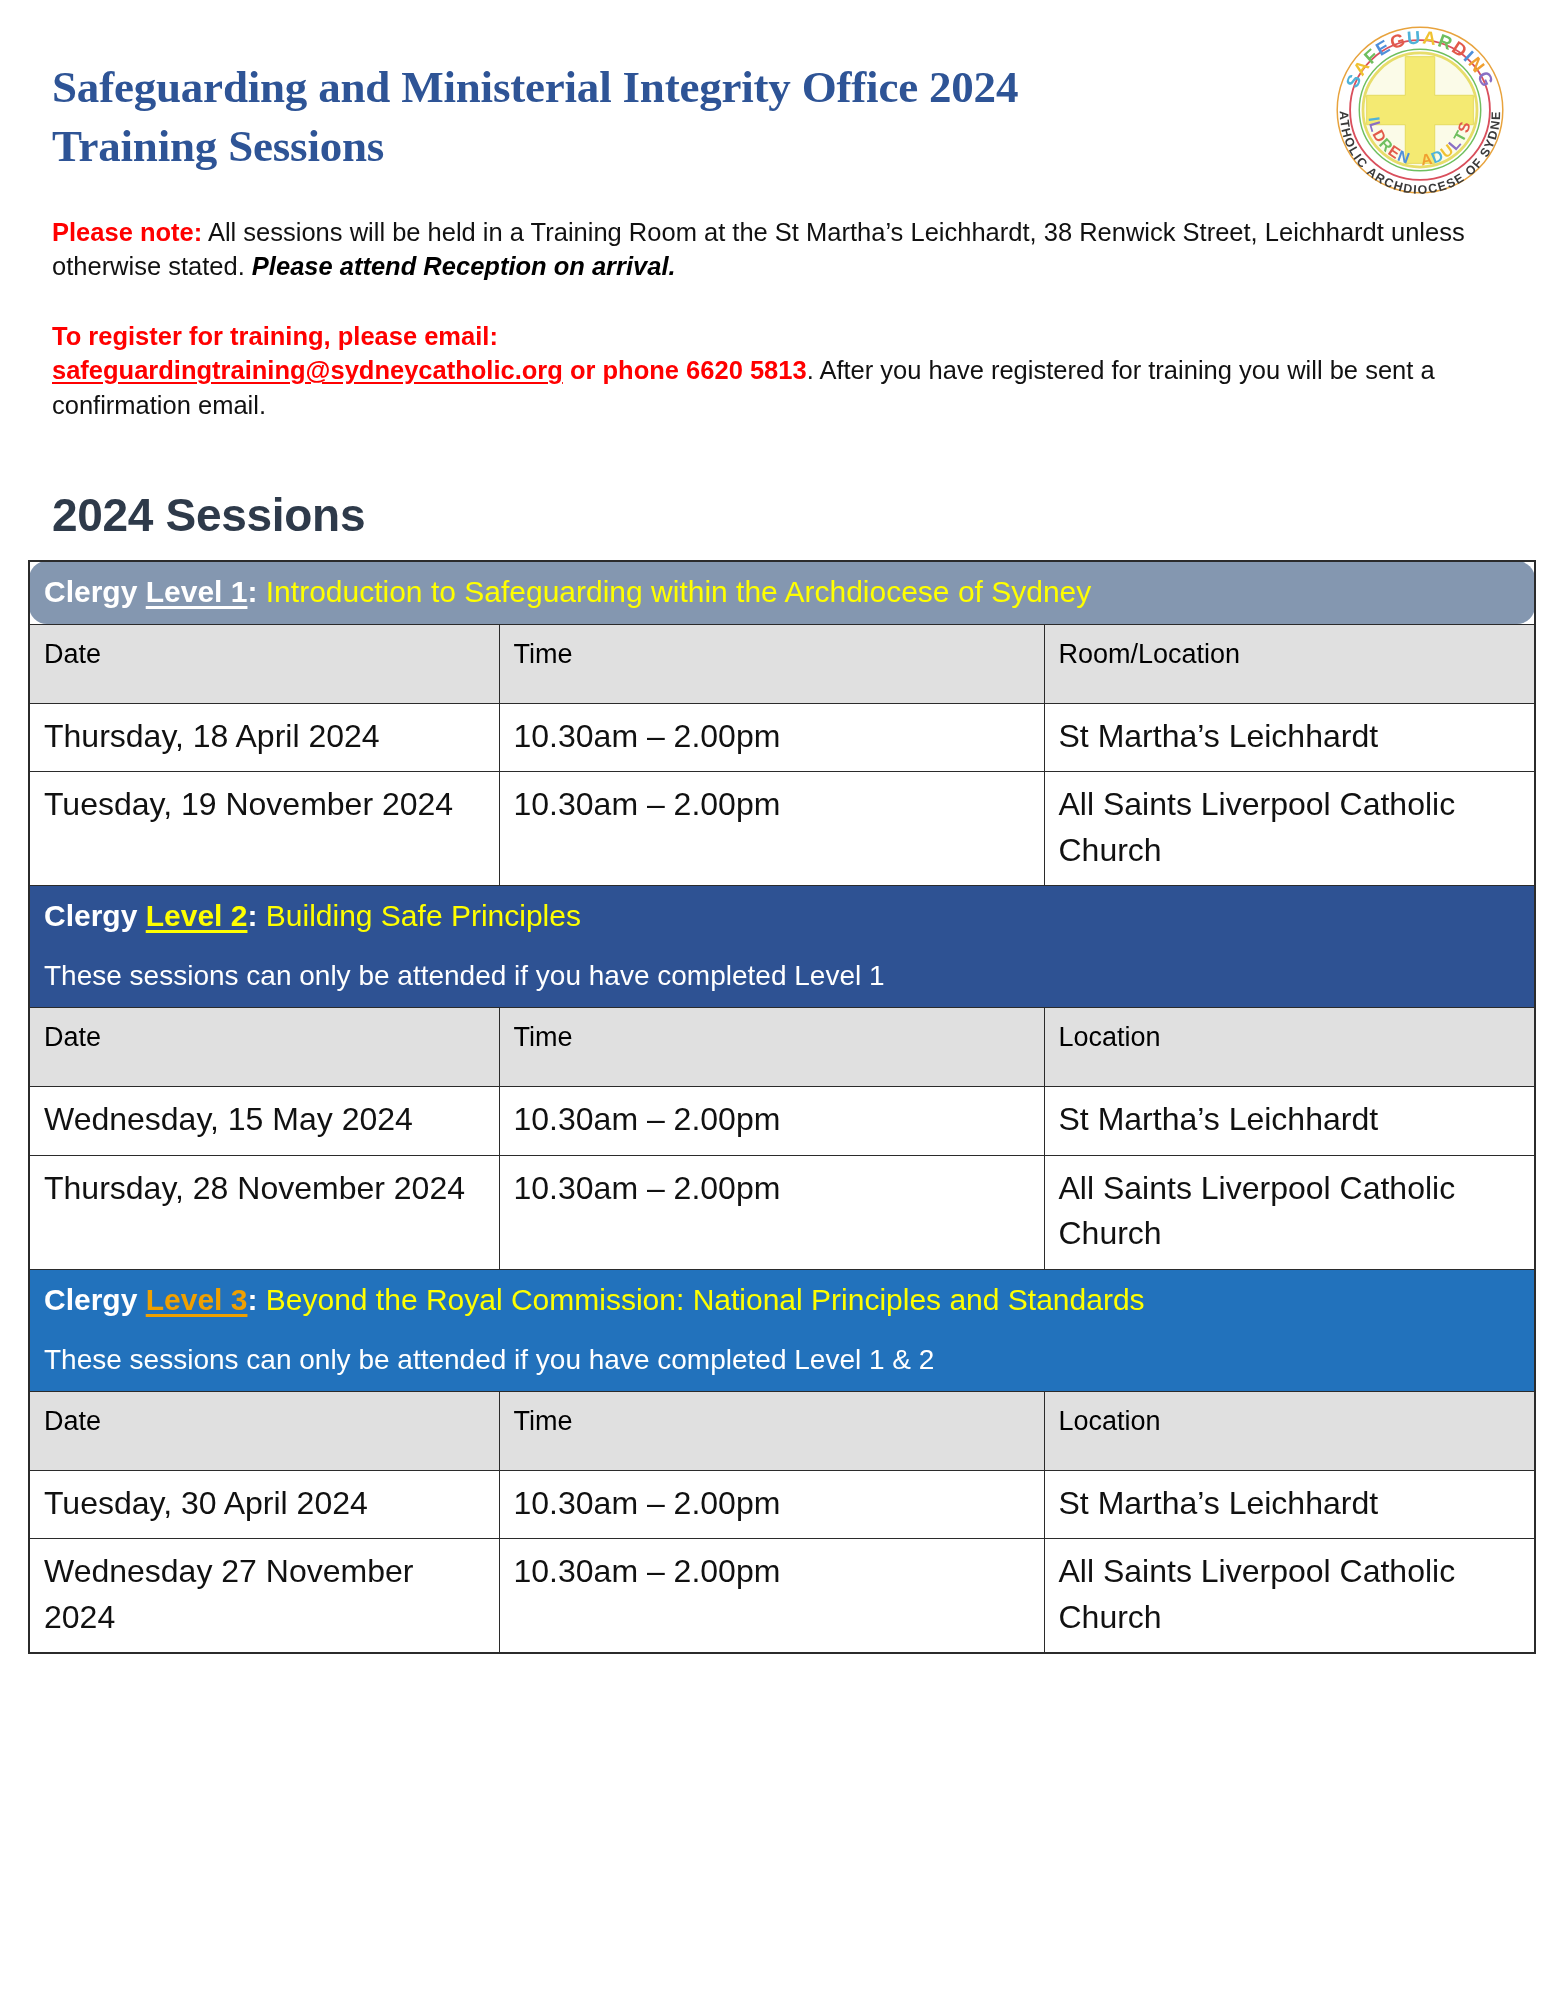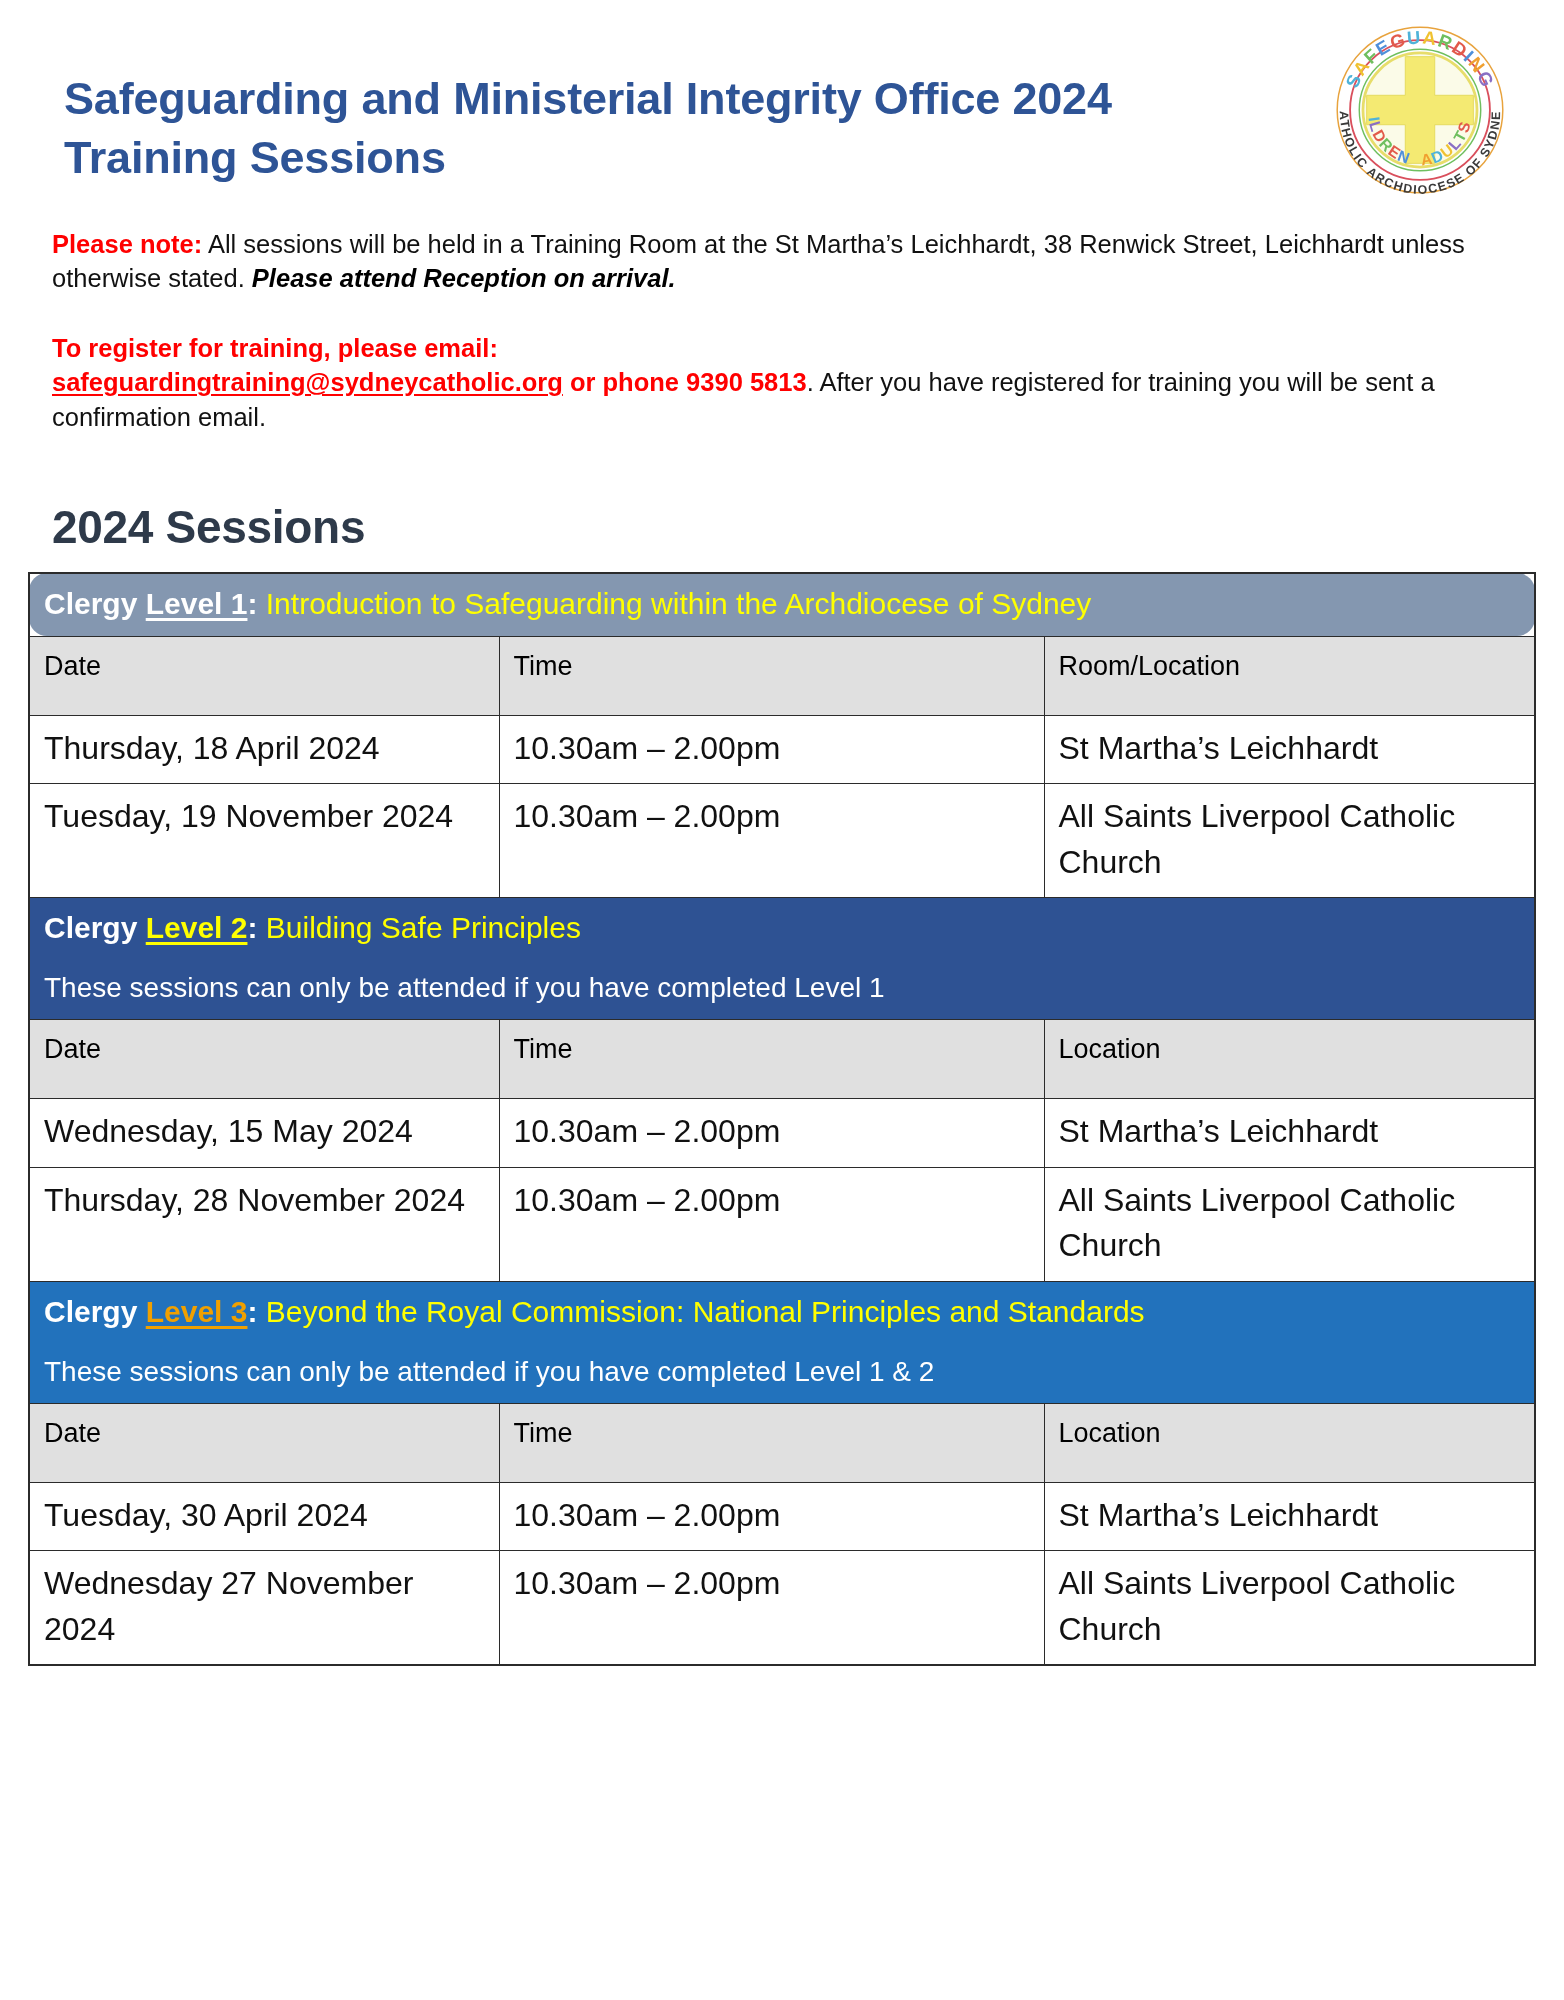--- a/index.html
+++ b/index.html
@@ -29,21 +29,22 @@
     position: relative;
     padding: 58px 0 0 52px;
   }
   .doc-title {
     font-size: 45px;
     font-weight: bold;
     line-height: 1.30;
     color: #2e5496;
     letter-spacing: -0.2px;
     max-width: 1120px;
-    margin: 12px;
+    margin: 0;
+    font-family: Liberation Serif, serif;
   }
 
   
   .logo {
     position: absolute;
     top: 18px;
     right: 52px;
     width: 184px;
     height: 184px;
   }
@@ -210,21 +211,21 @@
   </div>
 
   <div class="notes">
 
     <p class="note-block first">
       <span class="red-bold">Please note:</span><span> All sessions will be held in a Training Room at the St Martha’s Leichhardt, 38 Renwick Street, Leichhardt unless otherwise stated. </span><span class="bold-italic">Please attend Reception on arrival.</span>
     </p>
 
     <p class="note-block second">
       <span class="red-bold">To register for training, please email:</span><br>
-      <a href="#" class="red-bold-underline">safeguardingtraining@sydneycatholic.org</a><span class="red-bold"> or phone 9390 5813</span><span>. After you have registered for training you will be sent a confirmation email.</span>
+      <a href="#" class="red-bold-underline">safeguardingtraining@sydneycatholic.org</a><span class="red-bold"> or phone 6620 5813</span><span>. After you have registered for training you will be sent a confirmation email.</span>
     </p>
   </div>
 
   <div class="sessions-heading">2024 Sessions</div>
 
   <table class="schedule">
     <colgroup>
       <col class="c-date">
         <col class="c-time">
         <col class="c-loc">

